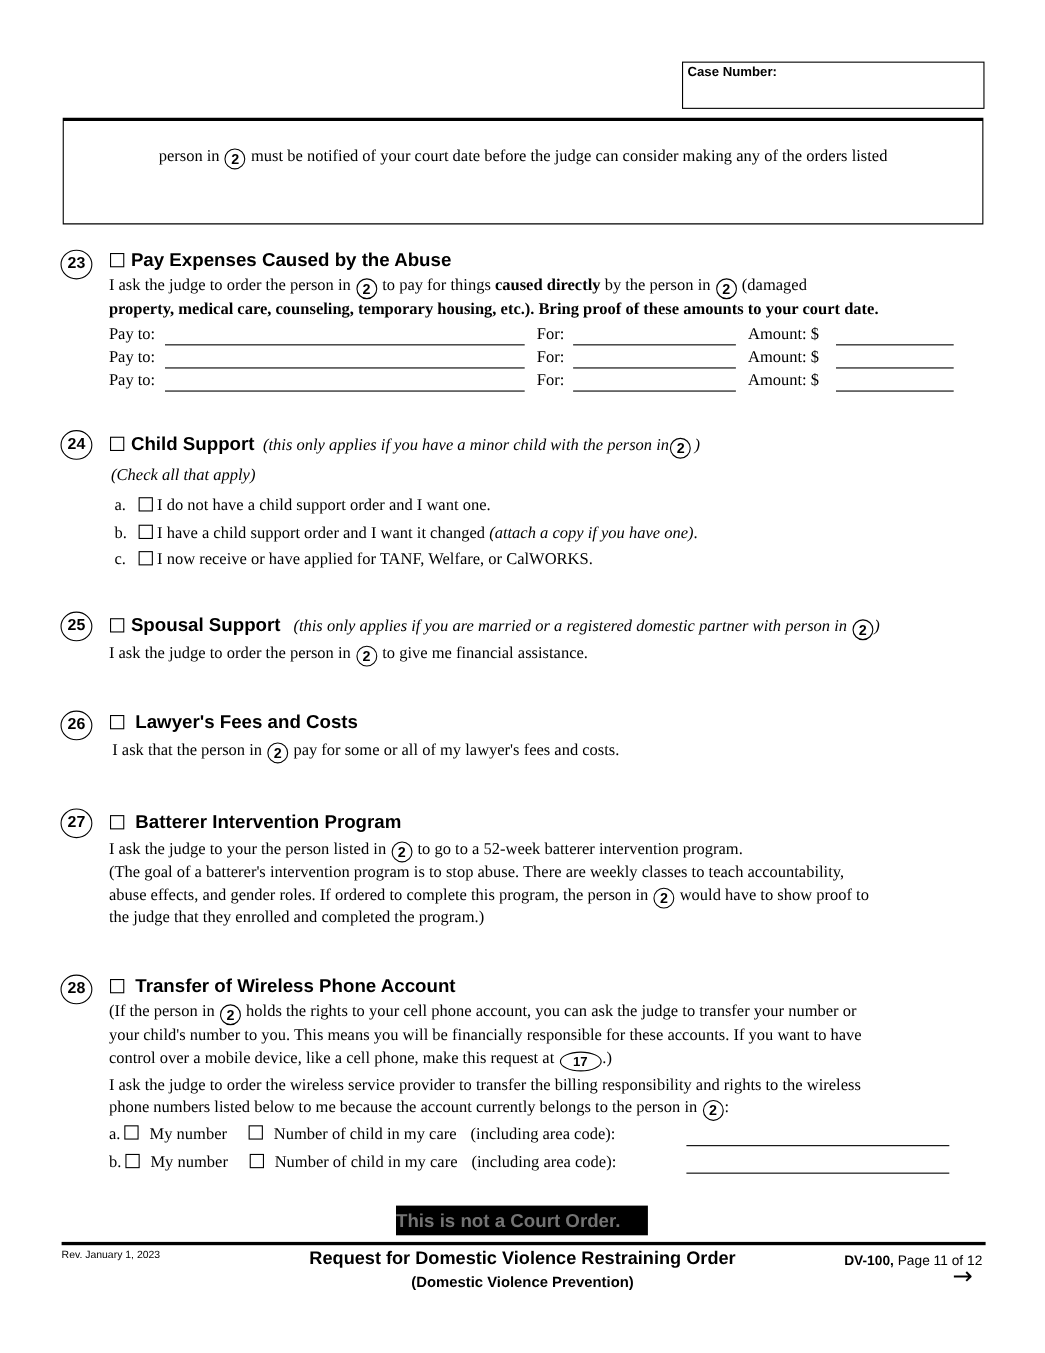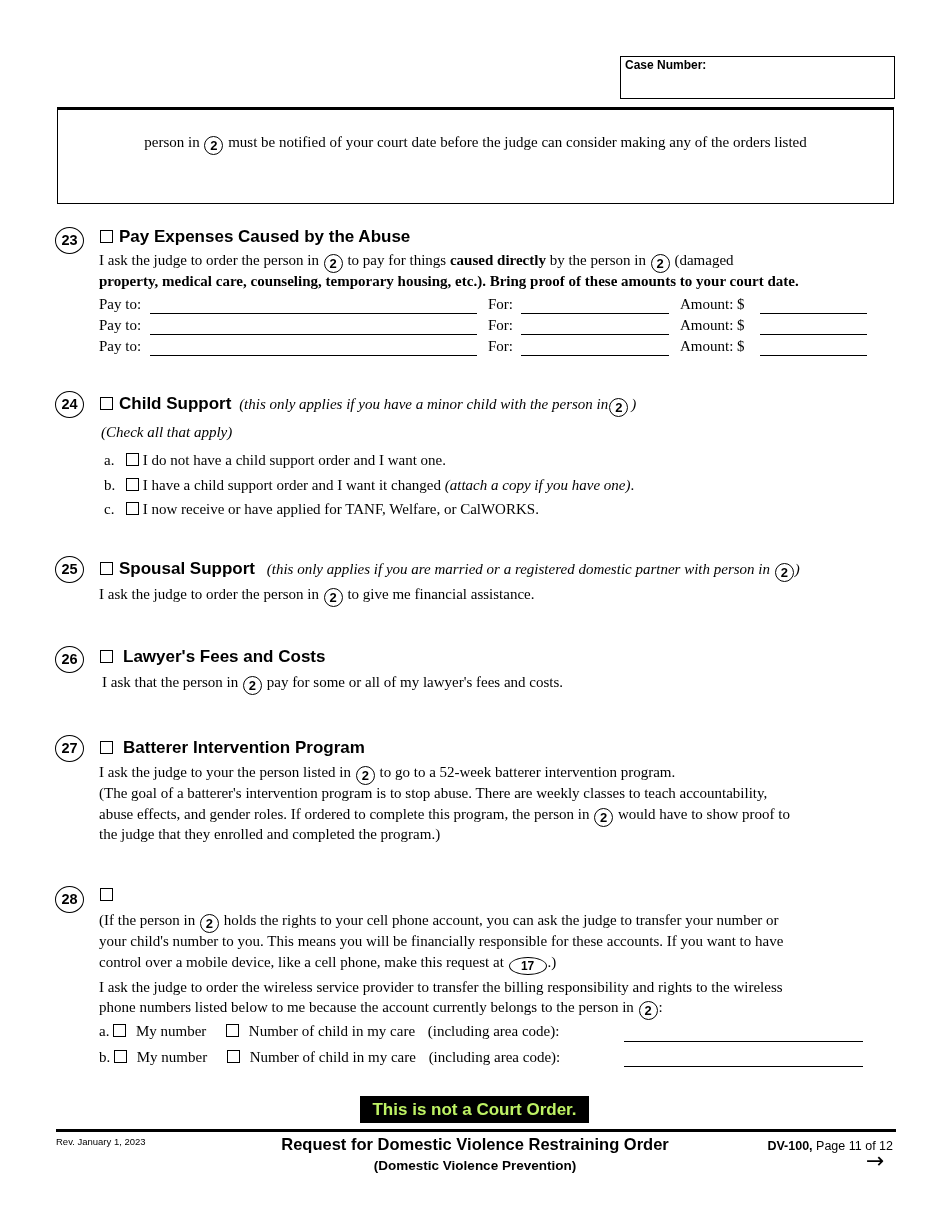--- a/index.html
+++ b/index.html
@@ -26,21 +26,21 @@
   .item-head { position: absolute; left: 100px; white-space: nowrap; }
   .item-title { font-family: "Liberation Sans", sans-serif; font-weight: bold; font-size: 17px; margin-left: 6px; }
   .note-it { font-style: italic; font-size: 15px; margin-left: 4px; }
 
   .line { position: absolute; font-size: 15px; white-space: nowrap; }
   .field-line { position: absolute; border-bottom: 1px solid #000; height: 16px; }
 
   .sub-label { display: inline-block; width: 22px; }
 
   
-  .not-order { left: 360px; top: 1096px; width: 229px; height: 27px; background: #000; color: #bef264; font-family: "Liberation Sans", sans-serif; font-weight: bold; font-size: 17px; text-align: center; line-height: 27px; }
+  .not-order { left: 360px; top: 1096px; width: 229px; height: 27px; background: #000; color: #737373; font-family: "Liberation Sans", sans-serif; font-weight: bold; font-size: 17px; line-height: 27px; }
   .footer-rule { left: 56px; top: 1129px; width: 840px; height: 3px; background: #000; }
   .rev { left: 56px; top: 1136px; font-family: "Liberation Sans", sans-serif; font-size: 9.5px; }
   .footer-title { left: 200px; top: 1135px; width: 550px; text-align: center; font-family: "Liberation Sans", sans-serif; font-weight: bold; font-size: 16.5px; }
   .footer-sub { left: 200px; top: 1158px; width: 550px; text-align: center; font-family: "Liberation Sans", sans-serif; font-weight: bold; font-size: 13.5px; }
   .form-id { right: 57px; top: 1139px; font-family: "Liberation Sans", sans-serif; font-size: 12.5px; text-align: right; }
   .form-id b { font-weight: bold; }
   .next-arrow { left: 866px; top: 1149px; font-family: "DejaVu Sans", sans-serif; font-size: 22px; line-height: 24px; }
 </style>
 </head>
 <body>
@@ -149,21 +149,21 @@
 <div class="line" style="left:99px; top:785px;">(The goal of a batterer's intervention program is to stop abuse. There are weekly classes to teach accountability,</div>
 <div class="line" style="left:99px; top:806px;">
   <span>abuse effects, and gender roles. If ordered to complete this program, the person in</span>
   <span class="circ">2</span>
   <span>would have to show proof to</span>
 </div>
 <div class="line" style="left:99px; top:826px;">the judge that they enrolled and completed the program.)</div>
 
 <div class="item-num" style="top:886px;">28</div>
 <div class="item-head" style="top:887px;">
-  <span class="cb"></span>
+  <span class="cb"></span><span class="item-title" style="margin-left:10px;">Transfer of Wireless Phone Account</span>
 </div>
 <div class="line" style="left:99px; top:912px;">
   <span>(If the person in</span>
   <span class="circ">2</span>
   <span>holds the rights to your cell phone account, you can ask the judge to transfer your number or</span>
 </div>
 <div class="line" style="left:99px; top:933px;">your child's number to you. This means you will be financially responsible for these accounts. If you want to have</div>
 <div class="line" style="left:99px; top:954px;">
   <span>control over a mobile device, like a cell phone, make this request at</span>
   <span class="circ circ-sm">17</span><span>.)</span>

